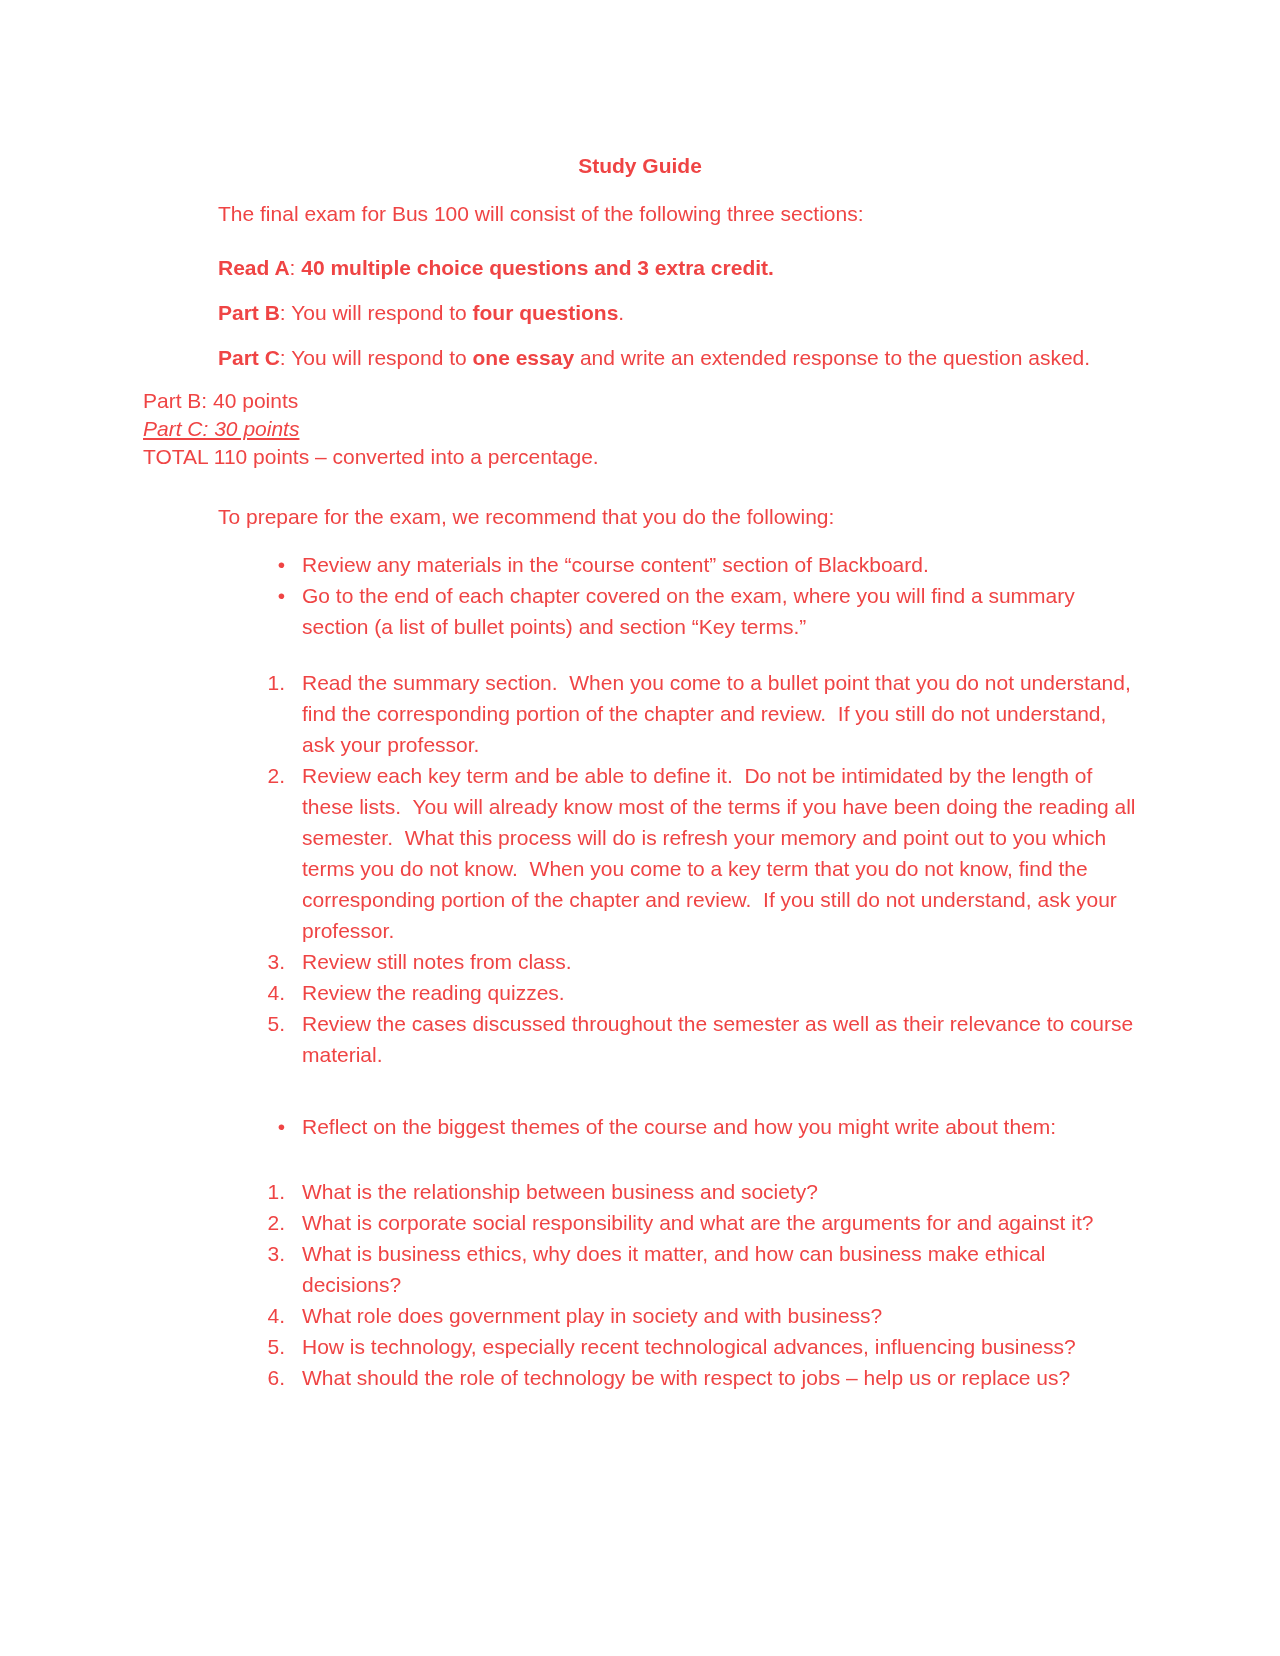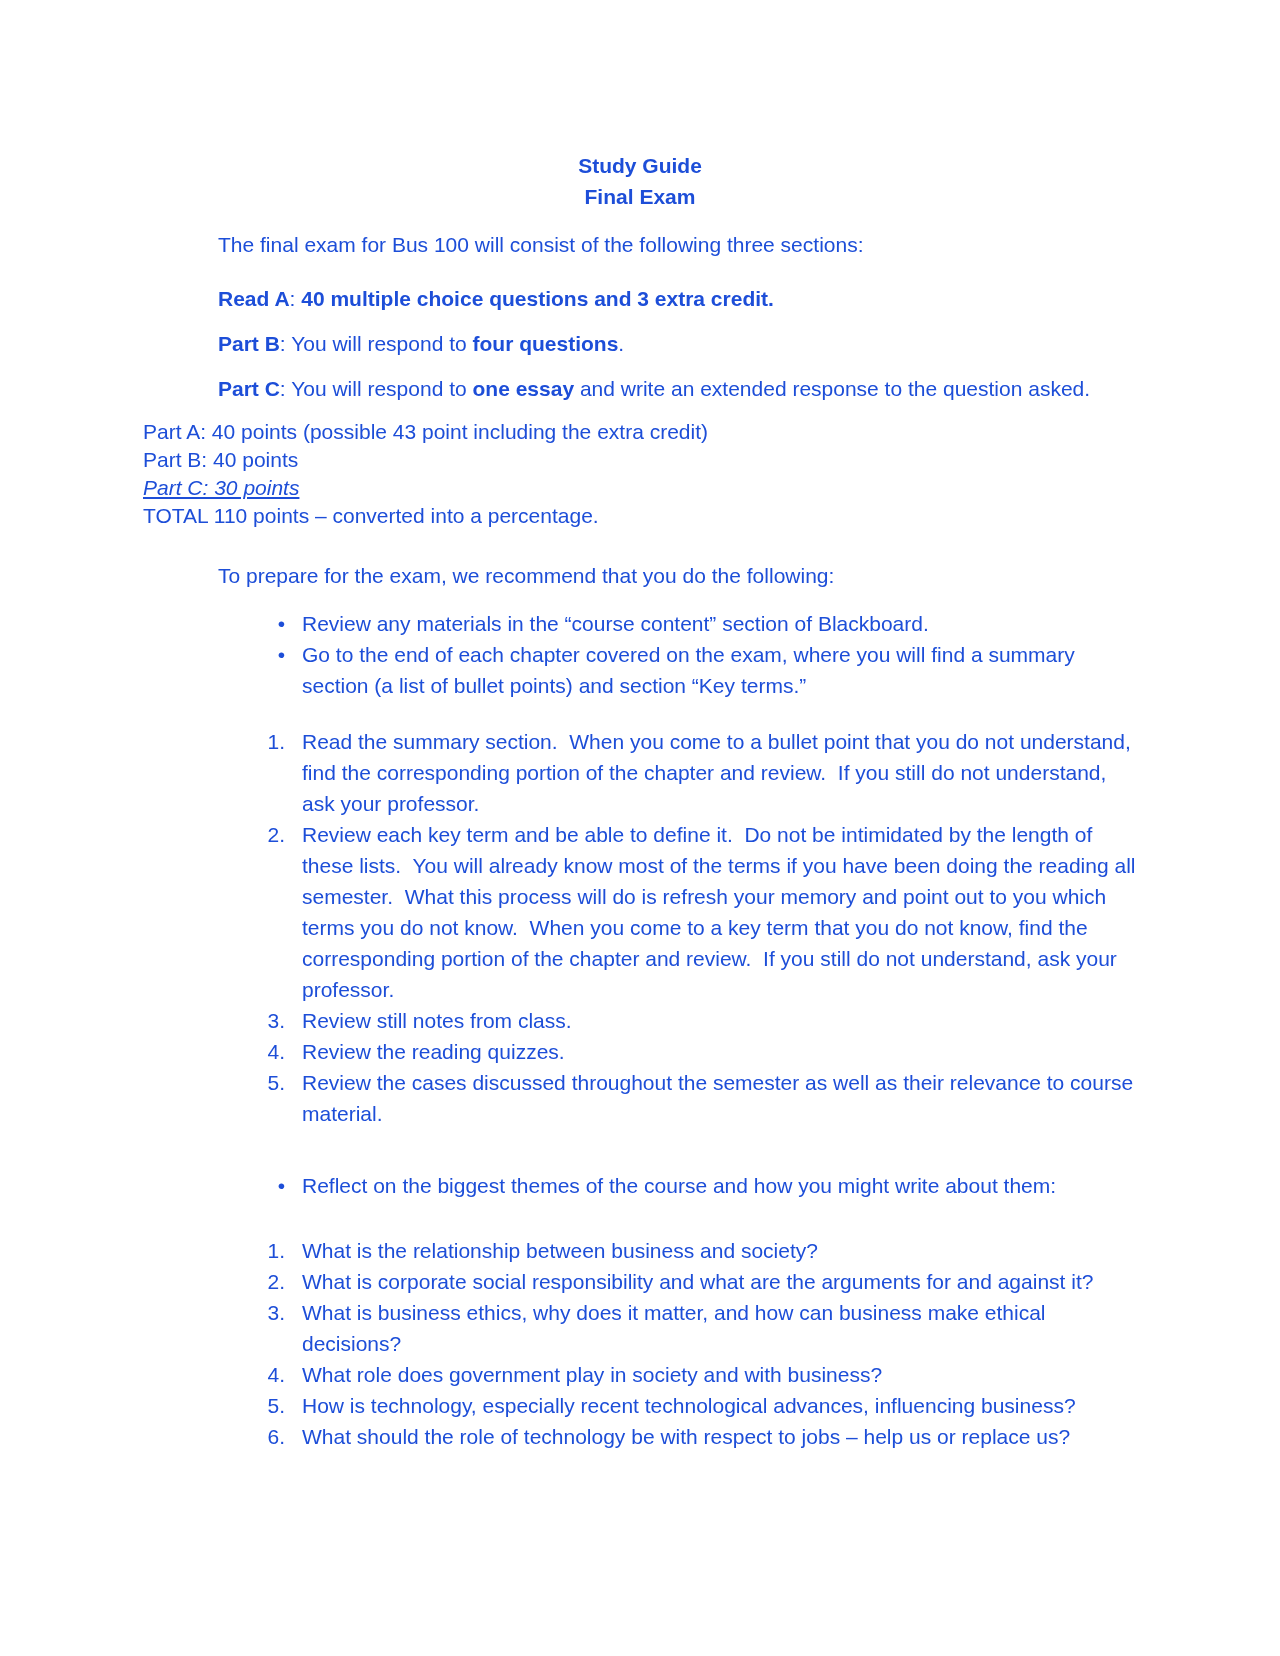--- a/index.html
+++ b/index.html
@@ -2,21 +2,21 @@
 <html><head>
 <meta charset="utf-8">
 <style>
   html,body{margin:0;padding:0;background:#ffffff;}
   .page{
     position:relative;
     width:1280px;height:1656px;
     box-sizing:border-box;
     padding:150px 143px 0 143px;
     background:#ffffff;
-    color:#1d4ed8;
+    color:#ef4444;
     font-family:"Liberation Sans",sans-serif;
     font-size:21px;
     line-height:31px;
   }
   .page *{box-sizing:border-box;}
   p{margin:0;white-space:pre-wrap;}
   .title-block{text-align:center;font-weight:700;}
   .indent{text-indent:75px;}
   .p-intro{margin-top:17px;}
   .p-part-a{margin-top:23px;}
@@ -37,31 +37,29 @@
   .bold{font-weight:700;}
   .underline{text-decoration:underline;font-style:italic;}
 </style>
 </head>
 <body>
 
 <div class="page">
 
   <div class="title-block">
     <p>Study Guide</p>
-    <p>Final Exam</p>
   </div>
 
   <p class="indent p-intro">The final exam for Bus 100 will consist of the following three sections:</p>
 
   <p class="indent p-part-a"><span class="bold">Read A</span><span>: </span><span class="bold">40 multiple choice questions and 3 extra credit.</span></p>
   <p class="indent p-part-b"><span class="bold">Part B</span><span>: You will respond to </span><span class="bold">four questions</span><span>.</span></p>
   <p class="indent p-part-c"><span class="bold">Part C</span><span>: You will respond to </span><span class="bold">one essay</span><span> and write an extended response to the question asked.</span></p>
 
   <div class="points-block">
-      <p>Part A: 40 points (possible 43 point including the extra credit)</p>
       <p>Part B: 40 points</p>
       <p class="underline">Part C: 30 points</p>
       <p>TOTAL 110 points – converted into a percentage.</p>
     </div>
 
   <p class="indent p-prepare">To prepare for the exam, we recommend that you do the following:</p>
 
   <div class="list bullets-block">
       <div class="li"><span class="marker">•</span><span class="txt">Review any materials in the “course content” section of Blackboard.</span></div>
       <div class="li"><span class="marker">•</span><span class="txt">Go to the end of each chapter covered on the exam, where you will find a summary section (a list of bullet points) and section “Key terms.”</span></div>

